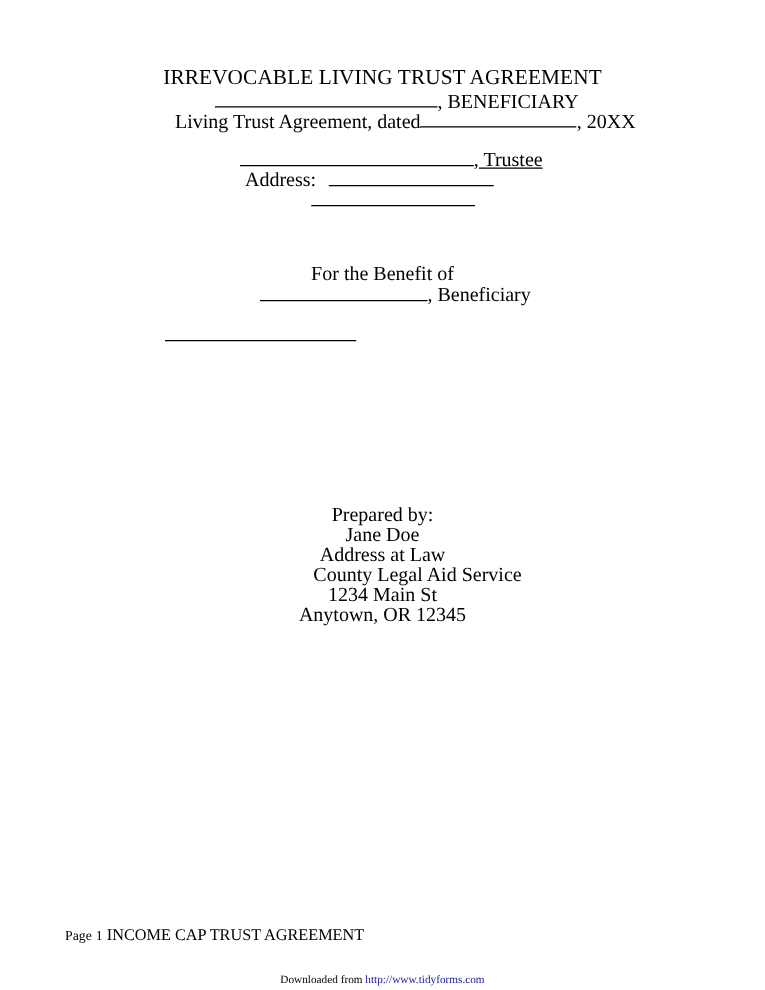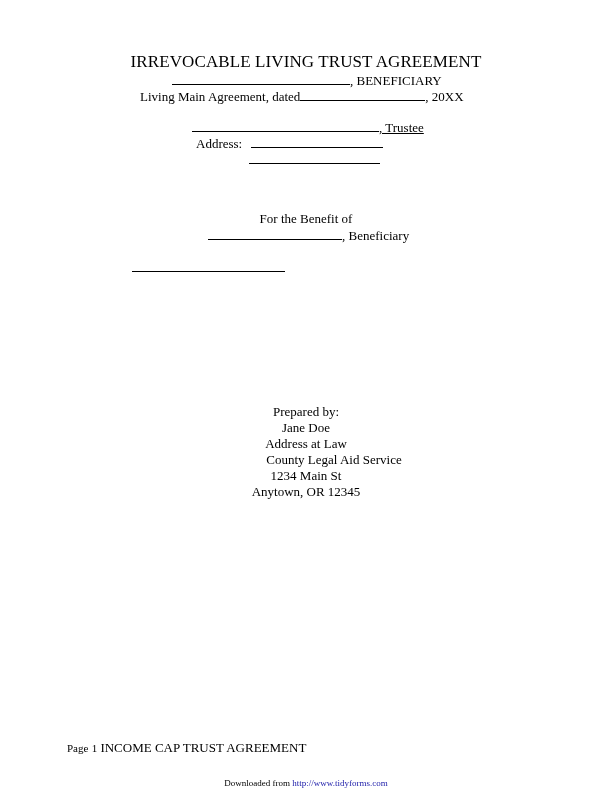--- a/index.html
+++ b/index.html
@@ -1,40 +1,40 @@
 <!DOCTYPE html>
 <html><head>
 <meta charset="utf-8">
 <style>
   html, body { margin:0; padding:0; background:#fff; }
   body { width:612px; height:792px; position:relative; overflow:hidden;
          font-family:"Liberation Serif", "DejaVu Serif", serif; color:#000; }
   .abs { position:absolute; white-space:nowrap; }
   .center { left:0; width:612px; text-align:center; }
   .title { font-size:17px; top:52px; letter-spacing:0.1px; }
-  .line13 { font-size:13px; }
+  .line13 { font-size:16px; }
   .blank { display:inline-block; border-bottom:1px solid #000; height:11px; vertical-align:baseline; }
-  .footer-page { font-size:13px; left:52px; top:740px;margin-left:15px; }
+  .footer-page { font-size:13px; left:52px; top:740px; }
   .footer-page .pg { font-size:11px; }
   .download { font-size:9px; top:778px; }
   .download .url { color:#1a1aa8; }
 </style>
 </head>
 <body>
 
 <div>
 
   <div class="abs center title">IRREVOCABLE LIVING TRUST AGREEMENT</div>
 
   <div class="abs line13" style="left:172px; top:73px;">
     <span class="blank" style="width:178px;"></span><span>, BENEFICIARY</span>
   </div>
 
   <div class="abs line13" style="left:140px; top:89px;">
-    <span>Living Main Agreement, dated</span><span class="blank" style="width:125px;"></span><span>, 20XX</span>
+    <span>Living Trust Agreement, dated</span><span class="blank" style="width:125px;"></span><span>, 20XX</span>
   </div>
 
   <div class="abs line13" style="left:192px; top:120px;text-decoration:underline;">
     <span class="blank" style="width:187px;"></span><span>, Trustee</span>
   </div>
 
   <div class="abs line13" style="left:196px; top:136px;">
     <span>Address:</span>
     <span class="blank" style="width:132px; margin-left:6px;"></span>
   </div>

